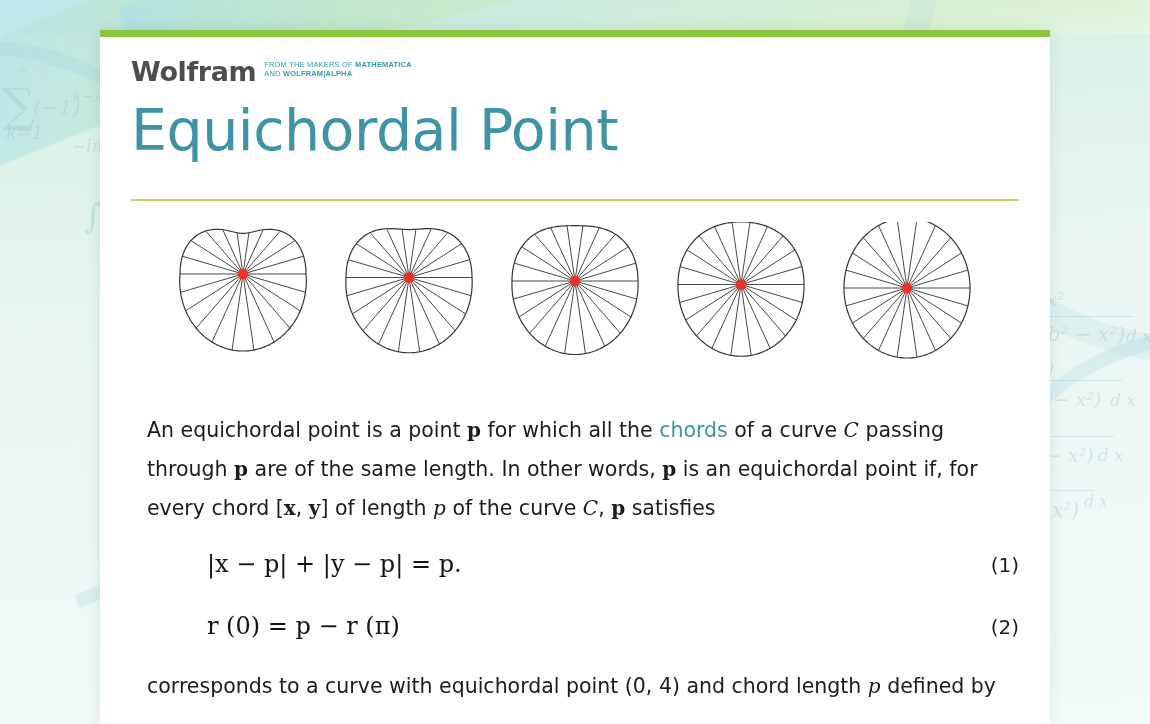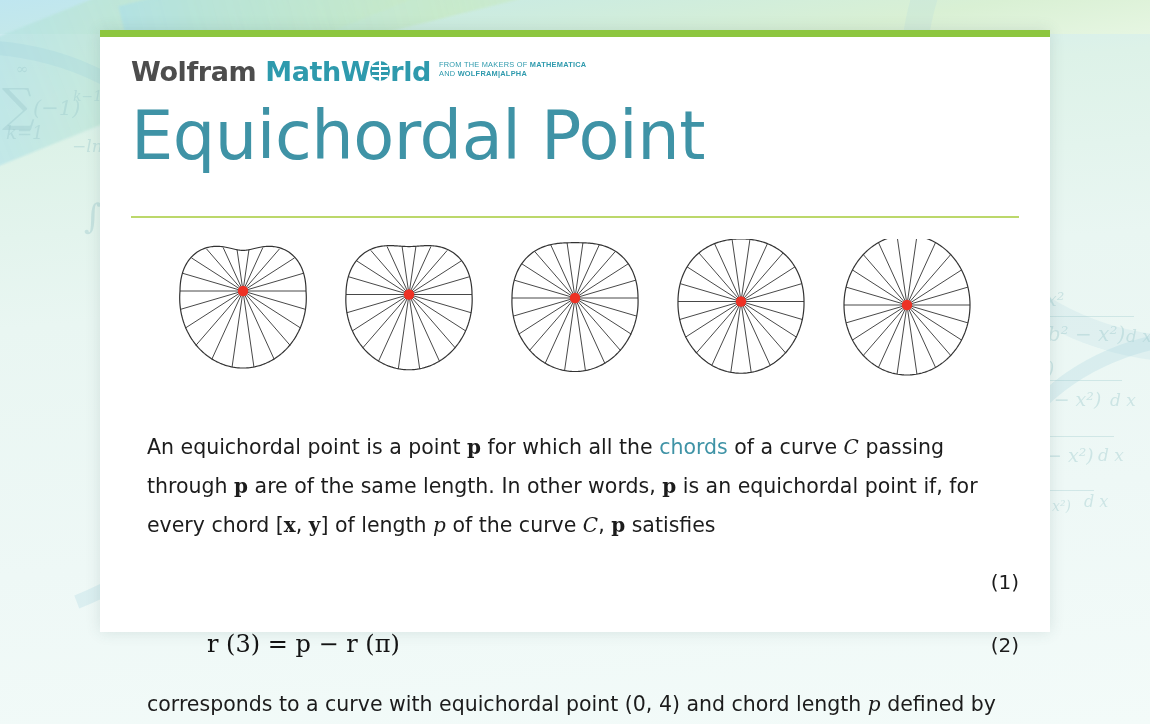--- a/index.html
+++ b/index.html
@@ -56,21 +56,21 @@
     white-space: nowrap;
     user-select: none;
   }
 
   
   #card {
     position: absolute;
     left: 100px;
     top: 30px;
     width: 950px;
-    height: 602px;
+    height: 694px;
     background: #ffffff;
     box-shadow: 0 0 14px rgba(60,90,90,.14);
   }
   #card-top-rule {
     height: 7px;
     background: #8dc63f;
   }
   #card-inner {
     padding: 0 31px;
   }
@@ -133,21 +133,21 @@
     font-family: "Liberation Sans", sans-serif;
     font-size: 7.4px;
     letter-spacing: .25px;
     color: #2e9aad;
   }
   #tagline b { font-weight: 700; }
 
   
   #title {
     font-family: "DejaVu Sans", sans-serif;
-    font-size: 67px;
+    font-size: 57px;
     font-weight: 400;
     color: #3f93a6;
     letter-spacing: -.5px;
     margin-top: 9px;
     line-height: 1.05;
   }
   #title-rule {
     margin-top: 10px;
     height: 2px;
     background: #bcd86b;
@@ -229,42 +229,37 @@
       <span class="wm" style="left: 73px; top: 88px; font-size: 14px;">k−1</span>
       <span class="wm" style="left: 72px; top: 136px; font-size: 17px; text-align: right;">−ln</span>
       <span class="wm" style="left: 1046px; top: 288px; font-size: 19px;">x²</span>
       <span class="wm" style="left: 1040px; top: 322px; font-size: 20px;">(b² − x²)</span>
       <span class="wm" style="left: 1126px; top: 326px; font-size: 17px;">d x</span>
       <span class="wm" style="left: 1040px; top: 358px; font-size: 18px;">²)</span>
       <span class="wm" style="left: 1040px; top: 388px; font-size: 19px;">² − x²)</span>
       <span class="wm" style="left: 1110px; top: 390px; font-size: 17px;">d x</span>
       <span class="wm" style="left: 1046px; top: 444px; font-size: 19px;">− x²)</span>
       <span class="wm" style="left: 1098px; top: 445px; font-size: 17px;">d x</span>
-      <span class="wm" style="left: 1052px; top: 498px; font-size: 14px;">x²)</span>
+      <span class="wm" style="left: 1052px; top: 498px; font-size: 20px;">x²)</span>
       <span class="wm" style="left: 1084px; top: 492px; font-size: 16px;">d x</span>
       <span class="wm" style="left: 84px; top: 196px; font-size: 34px;">∫</span>
       <div style="position: absolute; left: 1038px; top: 316px; width: 96px; height: 1px; background: rgb(156, 201, 204); opacity: 0.35;"></div>
       <div style="position: absolute; left: 1038px; top: 380px; width: 84px; height: 1px; background: rgb(156, 201, 204); opacity: 0.35;"></div>
       <div style="position: absolute; left: 1042px; top: 436px; width: 72px; height: 1px; background: rgb(156, 201, 204); opacity: 0.35;"></div>
       <div style="position: absolute; left: 1048px; top: 490px; width: 46px; height: 1px; background: rgb(156, 201, 204); opacity: 0.35;"></div>
     </div>
 </div>
 
 <div id="card">
   <div id="card-top-rule"></div>
 
   <div id="card-inner">
 
     <div id="masthead">
       <span class="logo-wolfram">Wolfram</span>
-      <span class="logo-math">
-        <span>MathW</span>
-          <span class="globe"></span>
-          <span>rld</span>
-      </span>
       <span id="tagline">
         <span><span>FROM THE MAKERS OF </span><b>MATHEMATICA</b></span><br>
         <span><span>AND </span><b>WOLFRAM|ALPHA</b></span>
       </span>
     </div>
 
     <h1 id="title">Equichordal Point</h1>
     <div id="title-rule"></div>
 
     <div id="figure">
@@ -343,26 +338,27 @@
           <line x1="12.99" y1="48.09" x2="135.01" y2="83.91" stroke="#333333" stroke-width="0.9"></line>
           <circle cx="74" cy="66" r="5.2" fill="#ee3124"></circle>
         </svg>
       </div>
 
     <div id="body">
 
       <p class="para"><span>An equichordal point is a point </span><span class="mb">p</span><span> for which all the </span><a class="lnk" href="#">chords</a><span> of a curve </span><span class="mi">C</span><span> passing through </span><span class="mb">p</span><span> are of the same length. In other words, </span><span class="mb">p</span><span> is an equichordal point if, for every chord [</span><span class="mb">x</span><span>, </span><span class="mb">y</span><span>] of length </span><span class="mi">p</span><span> of the curve </span><span class="mi">C</span><span>, </span><span class="mb">p</span><span> satisfies</span></p>
 
       <div class="eq-row">
+        <span class="eq-body">|x − p| + |y − p| = p.</span>
         <span class="eq-num">(1)</span>
       </div>
 
 
       <div class="eq-row">
-        <span class="eq-body">r (3) = p − r (π)</span>
+        <span class="eq-body">r (0) = p − r (π)</span>
         <span class="eq-num">(2)</span>
       </div>
 
       <p class="para gap-after-eq"><span>corresponds to a curve with equichordal point (0, 4) and chord length </span><span class="mi">p</span><span> defined by</span></p>
 
     </div>
   </div>
 </div>
 
 </body></html>

